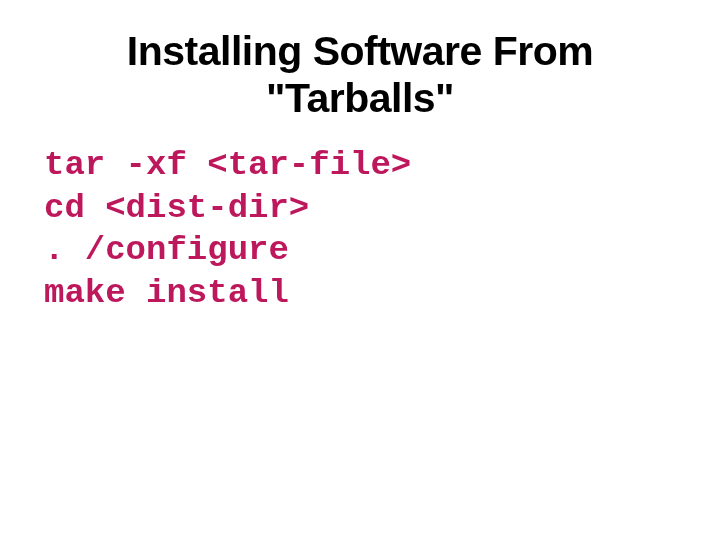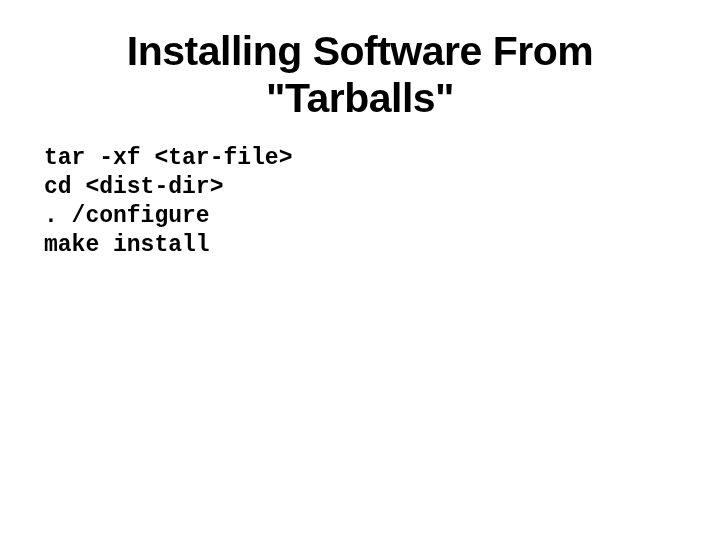--- a/index.html
+++ b/index.html
@@ -23,23 +23,23 @@
     font-size: 41px;
     line-height: 1.15;
     letter-spacing: -0.5px;
     color: #000;
     margin: 0 0 22px 0;
     text-align: center;
   }
   .code-block {
     font-family: "Courier New", Courier, monospace;
     font-weight: 700;
-    font-size: 23px;
+    font-size: 34px;
     line-height: 1.25;
-    color: #000000;
+    color: #be185d;
     white-space: pre;
     margin-left: 8px;
   }
 </style>
 </head>
 <body>
 
 <div class="slide">
   <h1 class="title">Installing Software From "Tarballs"</h1>
 

